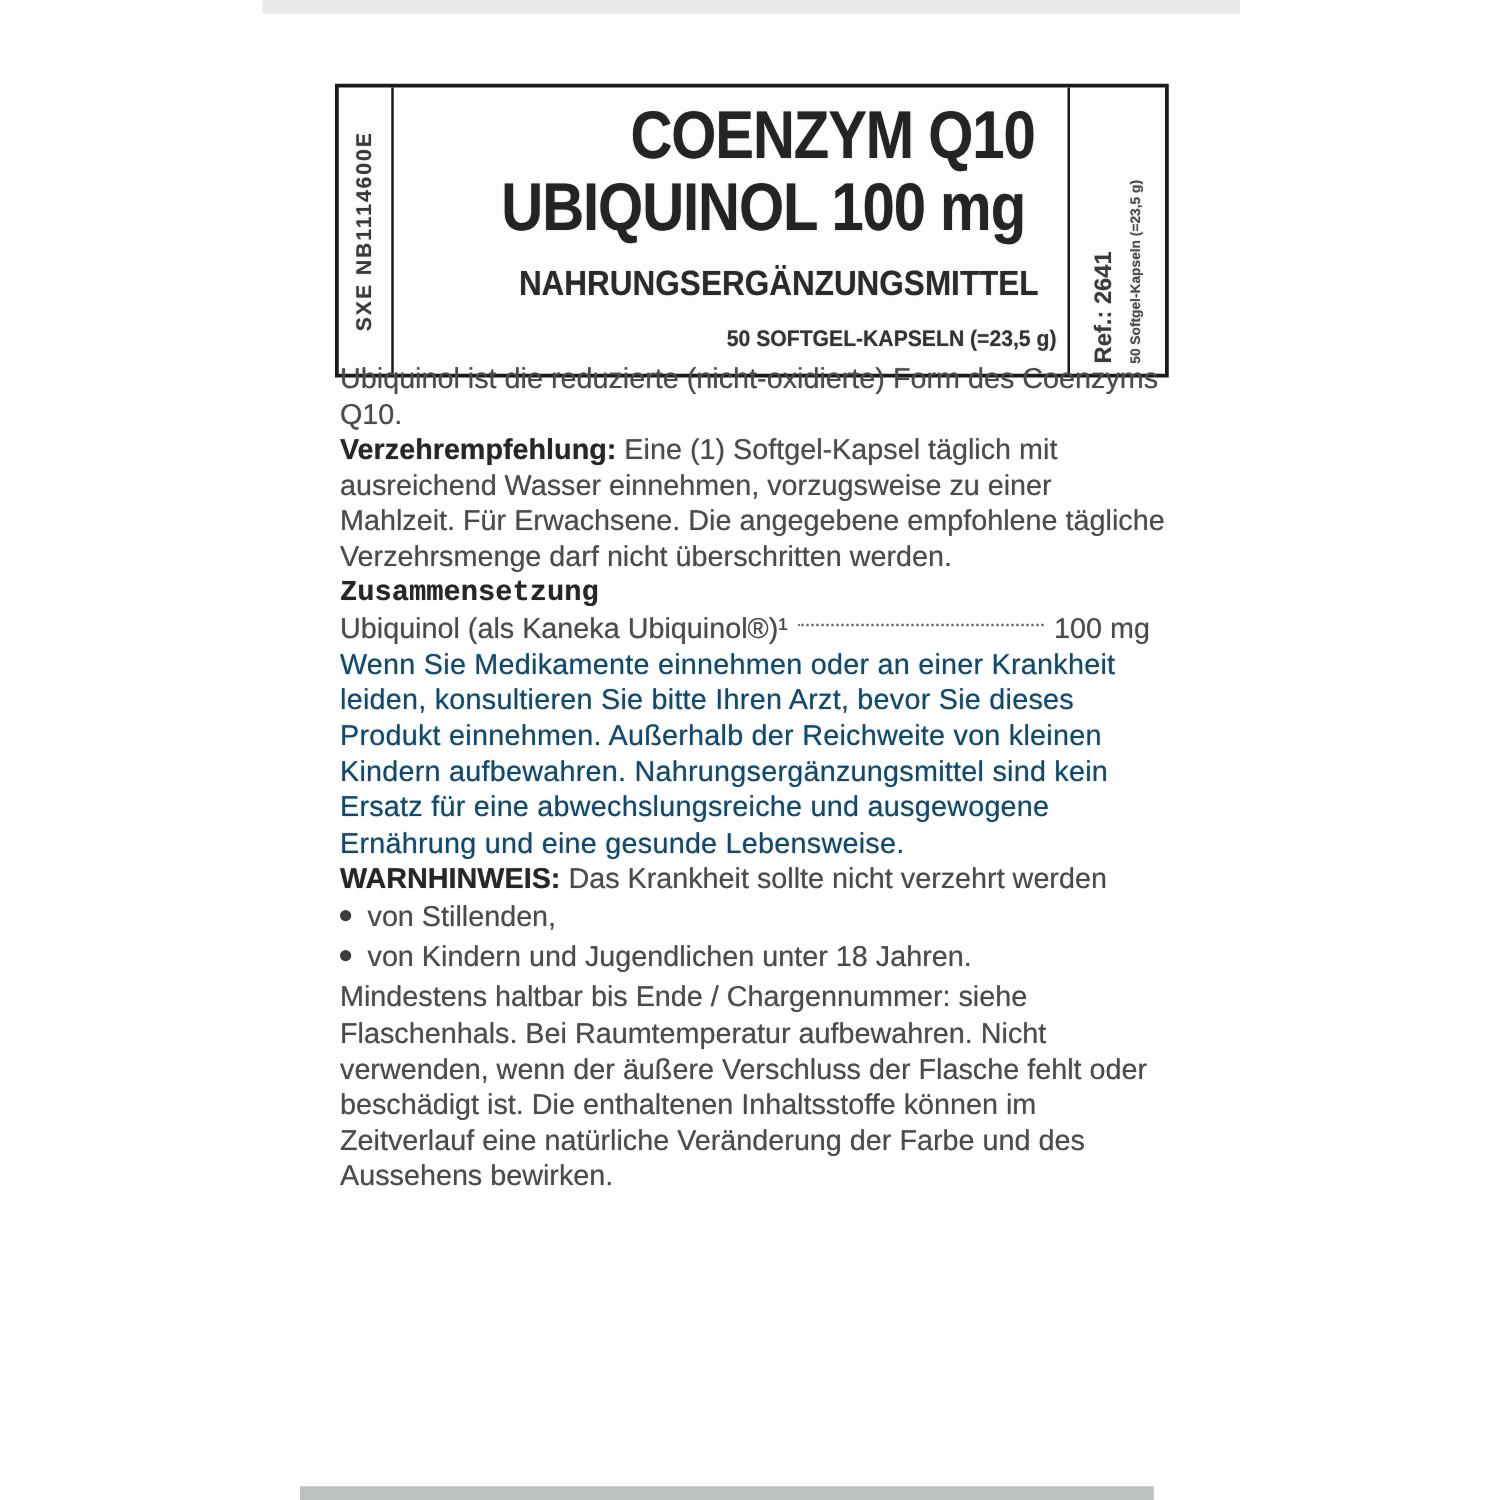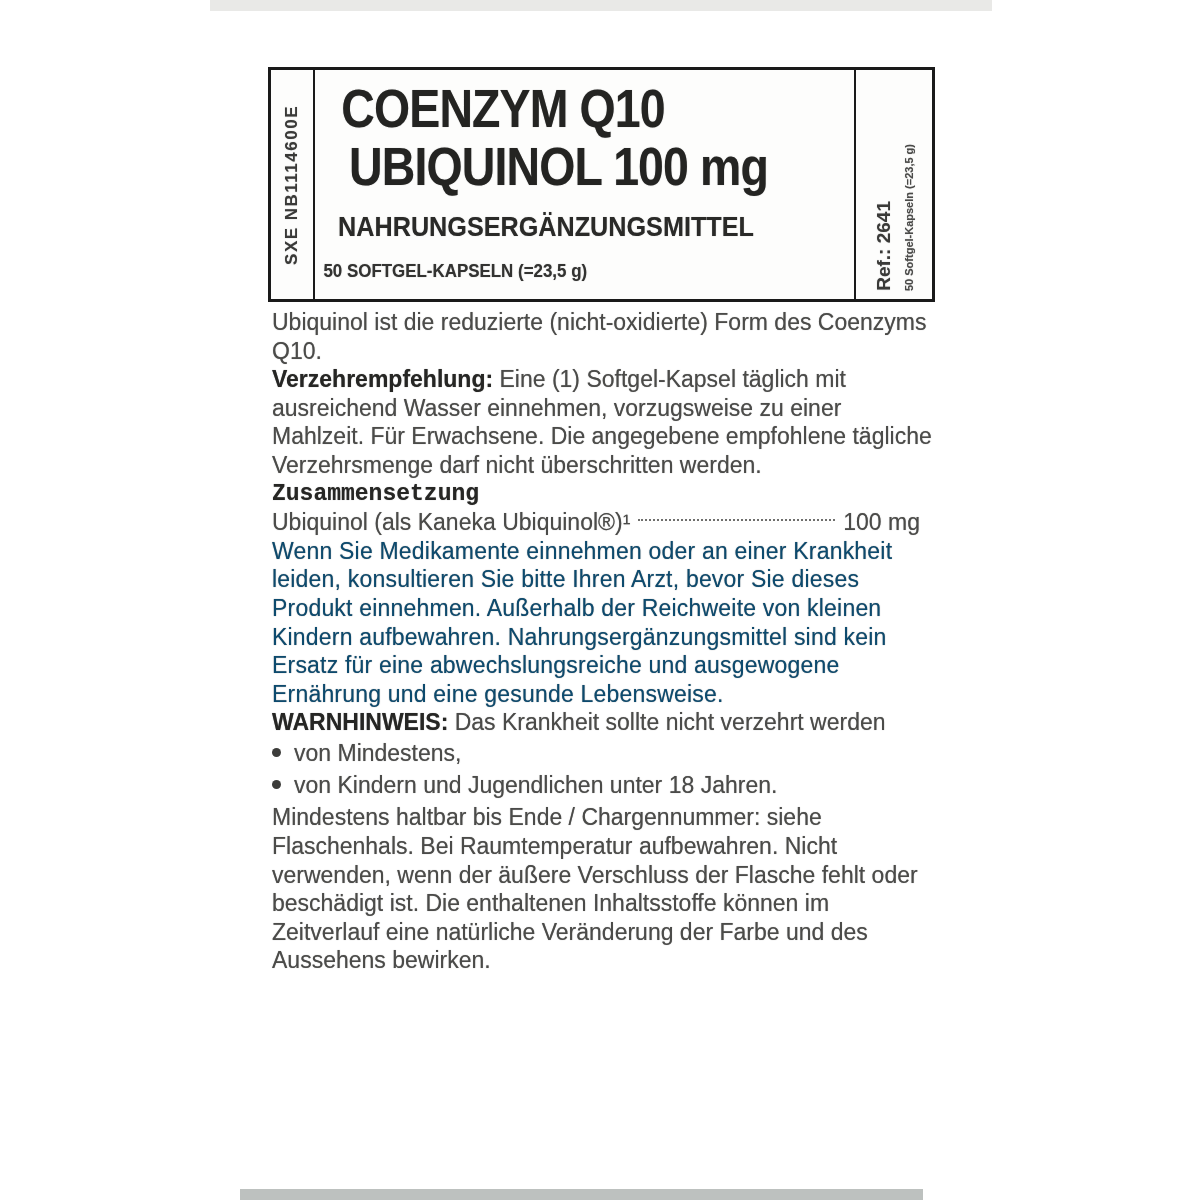--- a/index.html
+++ b/index.html
@@ -12,41 +12,41 @@
   .bottom-bar{position:absolute;left:240px;top:1189px;width:683px;height:11px;background:#bdc1bf;}
 
   
   .label-box{
     position:absolute;left:268px;top:67px;width:667px;height:235px;
     border:3px solid #1a1a1a;box-sizing:border-box;display:flex;background:#fdfdfc;
   }
   .col-left{width:42px;border-right:2px solid #1a1a1a;display:flex;align-items:center;justify-content:center;}
   .vtext{writing-mode:vertical-rl;transform:rotate(180deg);white-space:nowrap;}
   .code-v{font-weight:bold;font-size:17px;letter-spacing:1.5px;color:#3a3a38;text-shadow:0 0 1px rgba(90,90,90,.55);}
-  .col-center{flex:1;display:flex;flex-direction:column;align-items:flex-start;justify-content:center;padding:2px 0 10px;}
+  .col-center{flex:1;display:flex;flex-direction:column;align-items:flex-end;justify-content:center;padding:2px 0 10px;}
   .title-line{
     font-weight:bold;font-size:54px;line-height:58px;color:#242422;letter-spacing:-1px;
     transform:scaleX(.86);white-space:nowrap;text-shadow:0 0 1px rgba(50,50,50,.45);
   }
   .subtitle{
     font-weight:bold;font-size:28px;color:#2a2a28;letter-spacing:0;margin-top:16px;
     transform:scaleX(.9);white-space:nowrap;text-shadow:0 0 1px rgba(50,50,50,.45);
   }
   .packsize{
     font-weight:bold;font-size:18px;color:#333331;margin-top:18px;
     transform:scaleX(.94);white-space:nowrap;text-shadow:0 0 1px rgba(60,60,60,.5);
   }
   .col-right{width:78px;border-left:2px solid #1a1a1a;display:flex;flex-direction:row;
     align-items:flex-end;justify-content:center;gap:8px;padding:8px 0 8px;box-sizing:border-box;}
   .ref-v{font-weight:bold;font-size:19px;color:#3a3a38;text-shadow:0 0 1px rgba(90,90,90,.5);}
   .pack-v{font-weight:bold;font-size:11px;color:#4a4a48;text-shadow:0 0 1px rgba(90,90,90,.5);}
 
   
   .body-text{
-    position:absolute;left:272px;top:308px;width:660px;
+    position:absolute;left:272px;top:288px;width:660px;
     font-size:23px;line-height:28.6px;color:#4b4b49;
     text-shadow:0 0 .8px rgba(90,90,88,.7);
   }
   .body-text p{margin:0;}
   .body-text b,.bold{color:#262624;font-weight:bold;text-shadow:0 0 .8px rgba(55,55,53,.7);}
   .caution{font-weight:normal;color:#0c4a6e;letter-spacing:.2px;text-shadow:0 0 1px rgba(55,55,53,.6);}
   .heading{font-weight:bold;color:#262624;margin-top:2px;font-family:Liberation Mono, monospace;}
   .ing-row{display:flex;align-items:center;width:648px;}
   .leader{flex:1;border-bottom:2.6px dotted #6f6f6d;margin:0 8px 5px 8px;min-width:40px;}
   ul.bullets{list-style:none;margin:1px 0;padding:0;}
@@ -99,21 +99,21 @@
 
     <p class="caution">Wenn Sie Medikamente einnehmen oder an einer Krankheit leiden, konsultieren Sie bitte Ihren Arzt, bevor Sie dieses Produkt einnehmen. Außerhalb der Reichweite von kleinen Kindern aufbewahren. Nahrungsergänzungsmittel sind kein Ersatz für eine abwechslungsreiche und ausgewogene Ernährung und eine gesunde Lebensweise.</p>
 
     <p>
       <b>WARNHINWEIS:</b><span> Das Krankheit sollte nicht verzehrt werden</span>
     </p>
 
     <ul class="bullets">
       <li>
         <span class="bullet-dot"></span>
-        <span>von Mindestens,</span>
+        <span>von Stillenden,</span>
       </li>
       <li>
         <span class="bullet-dot"></span>
         <span>von Kindern und Jugendlichen unter 18 Jahren.</span>
       </li>
     </ul>
 
     <p>
       <span>Mindestens haltbar bis Ende / Chargennummer: siehe Flaschenhals. Bei Raumtemperatur aufbewahren. Nicht verwenden, wenn der äußere Verschluss der Flasche fehlt oder beschädigt ist. Die enthaltenen Inhaltsstoffe können im Zeitverlauf eine natürliche Veränderung der Farbe und des Aussehens bewirken.</span>
     </p>

